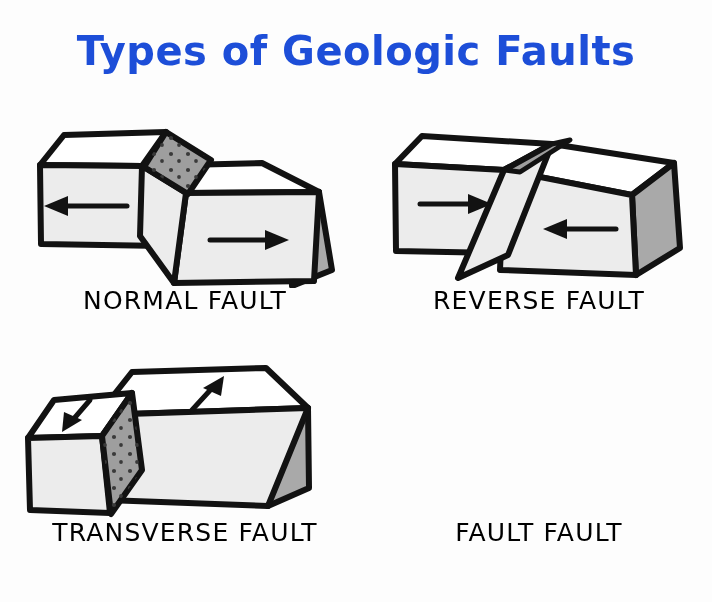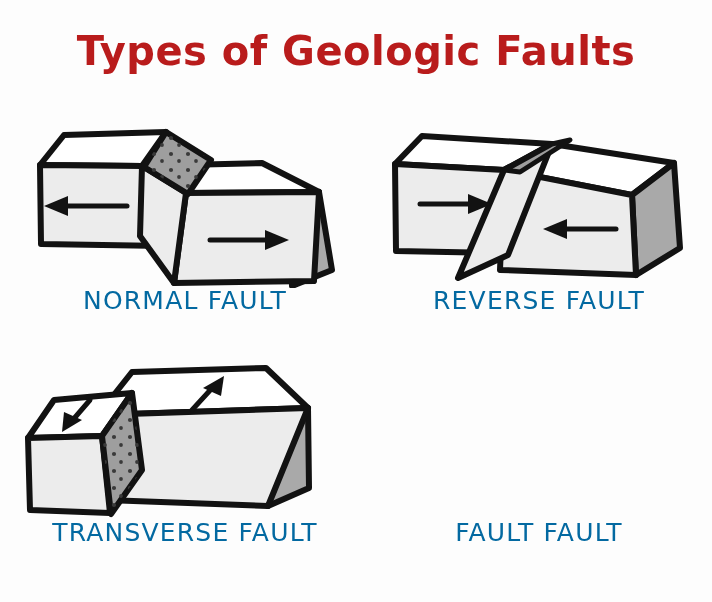--- a/index.html
+++ b/index.html
@@ -27,21 +27,21 @@
   #title {
     position: absolute;
     left: 0;
     top: 28px;
     width: 712px;
     text-align: center;
     font-family: "DejaVu Sans", sans-serif;
     font-size: 40px;
     font-weight: 700;
     letter-spacing: 0.5px;
-    color: #b91c1c;
+    color: #1d4ed8;
     white-space: nowrap;
   }
 
   
   .panel {
     position: absolute;
   }
   #panel-normal     { left: 14px;  top: 118px; width: 342px; height: 215px; }
   #panel-reverse    { left: 374px; top: 118px; width: 330px; height: 215px; }
   #panel-transverse { left: 14px;  top: 348px; width: 342px; height: 215px; }
@@ -56,21 +56,21 @@
   
   .caption {
     position: absolute;
     left: 0;
     width: 100%;
     text-align: center;
     font-family: "DejaVu Sans", sans-serif;
     font-size: 25px;
     font-weight: 400;
     letter-spacing: 1.2px;
-    color: #0369a1;
+    color: #000000;
     white-space: nowrap;
   }
   #panel-normal     .caption { top: 168px; }
   #panel-reverse    .caption { top: 168px; }
   #panel-transverse .caption { top: 170px; }
   #panel-your       .caption { top: 170px; }
 </style>
 </head>
 <body>
 

